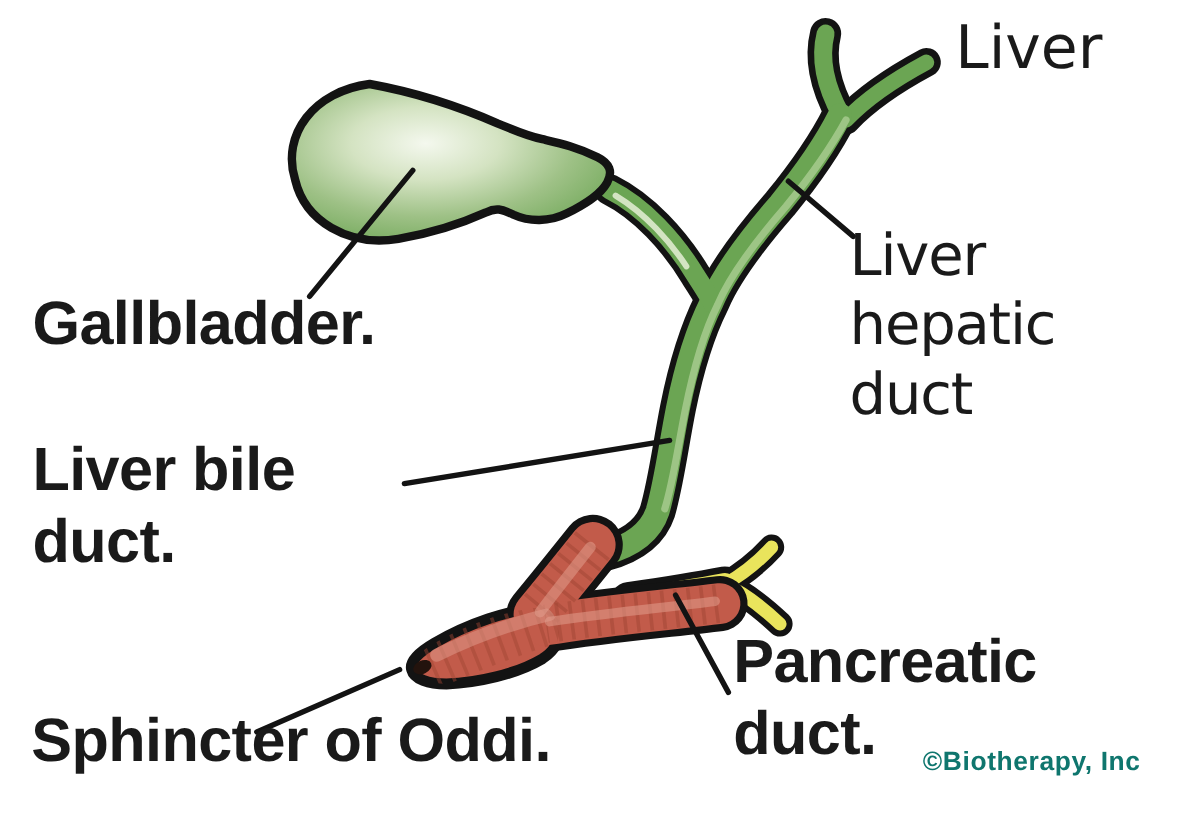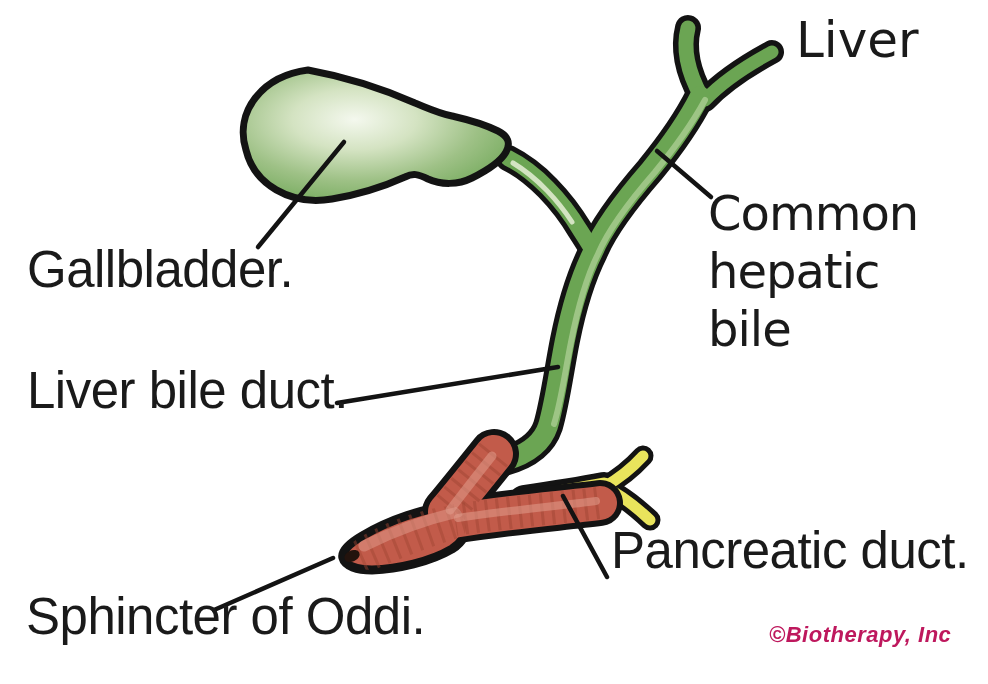--- a/index.html
+++ b/index.html
@@ -14,36 +14,36 @@
   .label{
     position:absolute;
     color:#1a1a1a;
     white-space:pre-line;
   }
   .label-arial{
     font-family:"Liberation Sans", sans-serif;
     font-size:51px;
     line-height:60px;
     letter-spacing:-0.5px;
+    font-weight:bold;
   }
   .label-humanist{
     font-family:"DejaVu Sans", sans-serif;
   }
   .liver-label{left:796px;top:14px;font-size:50px;line-height:52px;text-align:right;}
   .hepatic-label{left:708px;top:184px;font-size:48px;line-height:58px;width:235px;letter-spacing:-1px;}
   .gallbladder-label{left:27px;top:240px;}
   .bile-label{left:27px;top:361px;width:340px;}
   .sphincter-label{left:26px;top:587px;}
   .pancreatic-label{left:611px;top:521px;}
   .copyright{
     position:absolute;left:769px;top:622px;
     font-family:"Liberation Sans", sans-serif;
-    font-weight:bold;font-size:22px;color:#be185d;
+    font-weight:bold;font-size:22px;color:#0f766e;
     letter-spacing:0.5px;
-    font-style:italic;
   }
 </style>
 </head>
 <body>
 
 <div class="stage">
 
   <svg width="988" height="684" viewBox="0 0 988 684">
     <defs>
       <radialGradient id="gbGrad" cx="42%" cy="38%" r="78%">
@@ -121,21 +121,21 @@
       <path d="M 344,142 L 258,247"></path>
       <path d="M 657,151 L 711,197"></path>
       <path d="M 337,403 L 558,367"></path>
       <path d="M 214,610 L 333,558"></path>
       <path d="M 563,496 L 607,577"></path>
     </g>
   </svg>
 
   <div class="label label-humanist liver-label">Liver</div>
 
-  <div class="label label-humanist hepatic-label">Common hepatic bile</div>
+  <div class="label label-humanist hepatic-label">Liver hepatic duct</div>
 
   <div class="label label-arial gallbladder-label">Gallbladder.</div>
 
   <div class="label label-arial bile-label">Liver bile duct.</div>
 
   <div class="label label-arial sphincter-label">Sphincter of Oddi.</div>
 
   <div class="label label-arial pancreatic-label">Pancreatic duct.</div>
 
   <div class="copyright">©Biotherapy, Inc</div>

